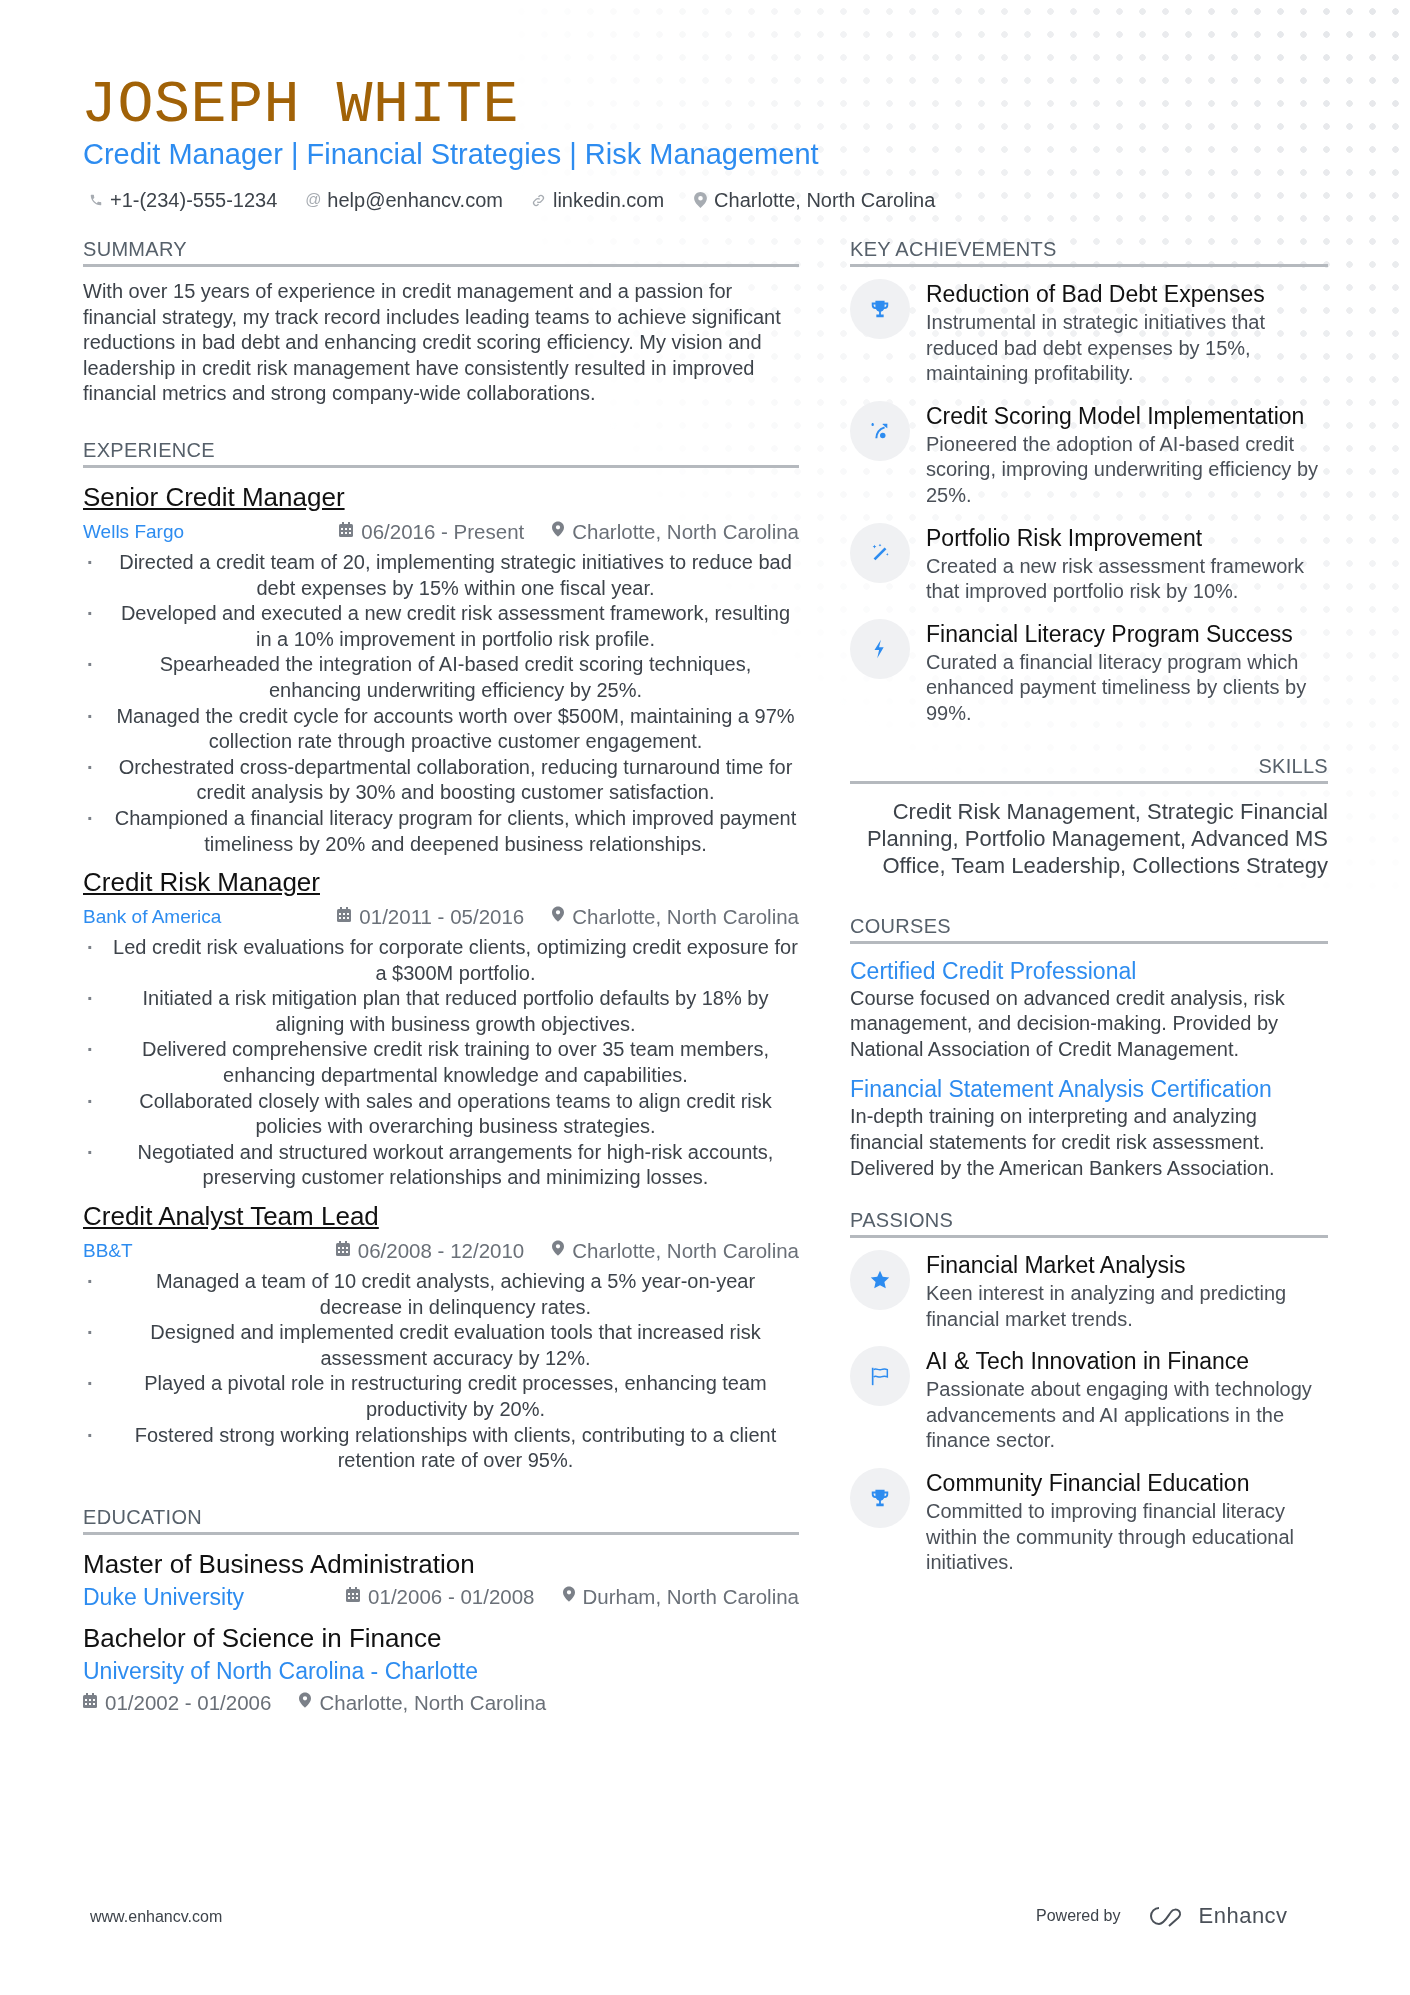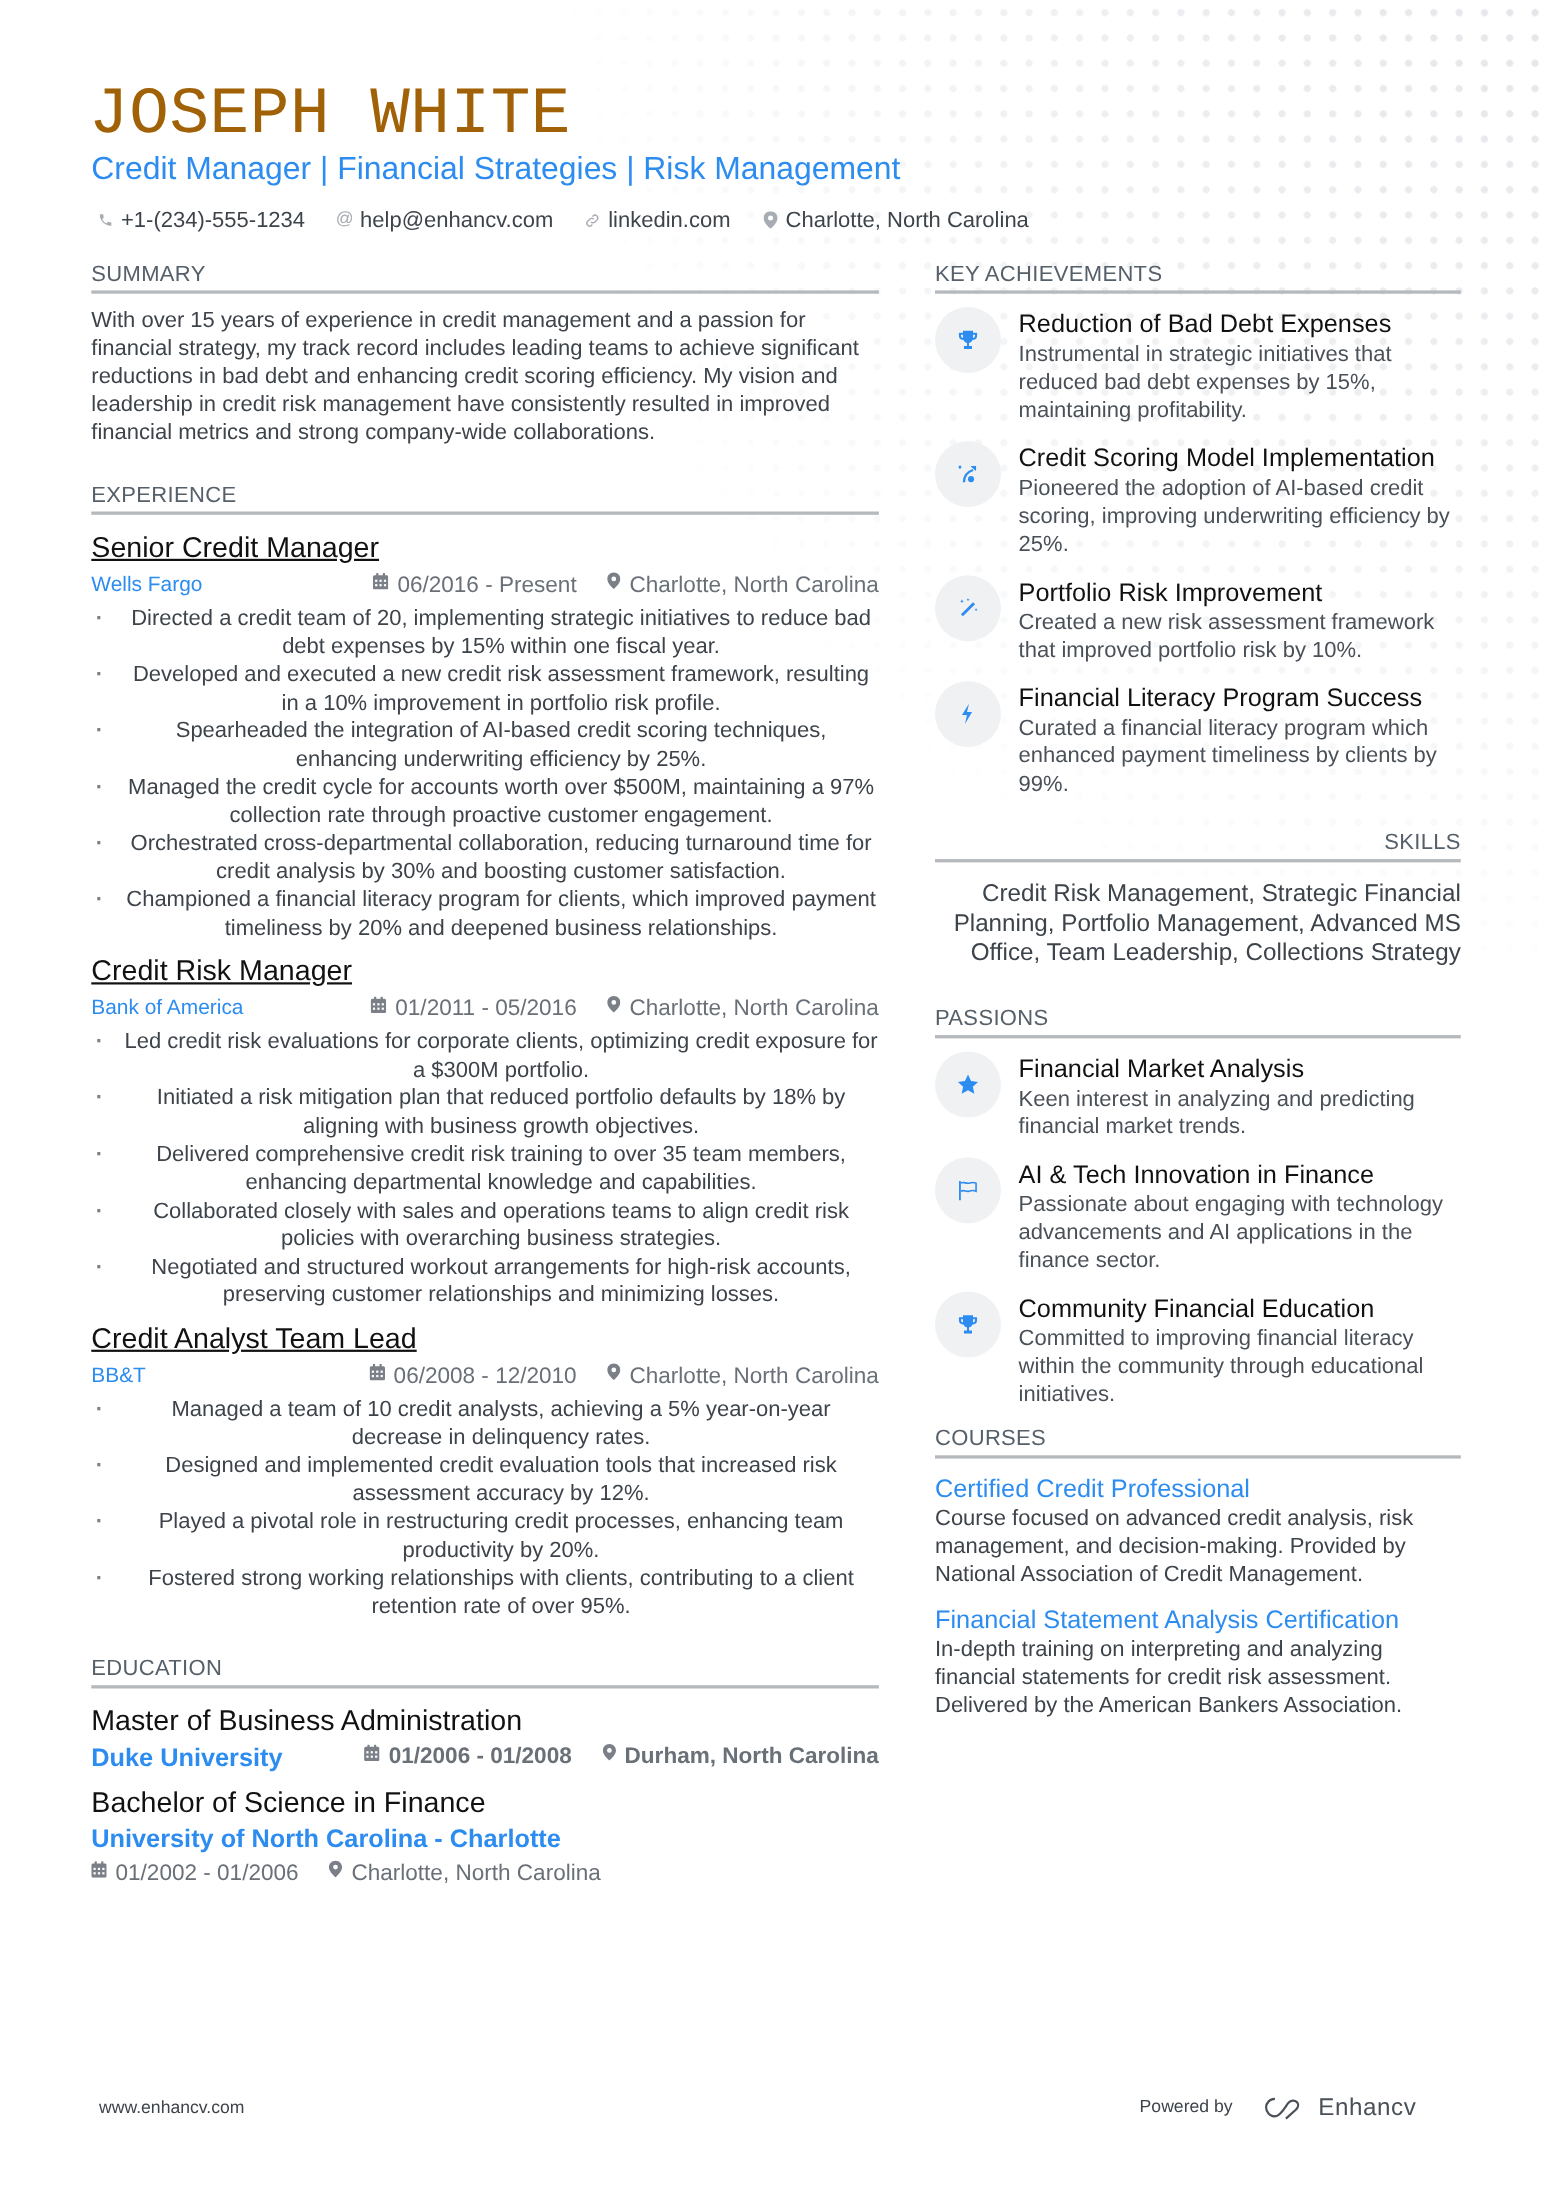--- a/index.html
+++ b/index.html
@@ -37,21 +37,21 @@
   .job-meta { display: flex; align-items: center; font-size: 20.5px; line-height: 32px; margin-top: 2px; }
   .company { color: #2d8cf0; font-size: 19px; flex: 0 0 auto; }
   .meta-right { margin-left: auto; display: flex; gap: 28px; color: #6a7078; }
   .meta-item { display: flex; align-items: center; gap: 8px; }
   .meta-item .ic { color: #7b8088; font-size: 16px; }
   .bullets { list-style: none; margin-top: 2px; text-align: center; }
   .bullets li { position: relative; padding-left: 29px; font-size: 20px; line-height: 25.6px; color: #3d434a; }
   .bullets li::before { content: "·"; position: absolute; left: 4px; top: 0; color: #7b8088; font-weight: bold; }
 
   .edu-title { font-size: 26px; line-height: 34px; color: #111; margin-top: 8px; }
-  .edu-meta { display: flex; align-items: center; font-size: 20.5px; line-height: 32px; font-weight: bold; }
+  .edu-meta { display: flex; align-items: center; font-size: 20.5px; line-height: 32px; }
   .edu-school { color: #2d8cf0; font-size: 23px; }
   .edu-meta-line { display: flex; gap: 28px; color: #6a7078; font-size: 20.5px; line-height: 32px; }
 
   
   .ach { display: flex; gap: 16px; margin-bottom: 14px; }
   .ach-icon { flex: 0 0 60px; width: 60px; height: 60px; border-radius: 50%; background: #f0f1f3; display: flex; align-items: center; justify-content: center; margin-top: 0px; }
   .ach-icon svg { width: 22px; height: 22px; fill: #2d8cf0; }
   .ach-body { flex: 1; }
   .ach-title { font-size: 23px; line-height: 30px; color: #111; }
   .ach-desc { font-size: 20px; line-height: 25.6px; color: #4a5058; margin-top: 1px; }
@@ -355,70 +355,70 @@
           <div class="ach-desc">Curated a financial literacy program which enhanced payment timeliness by clients by 99%.</div>
         </div>
       </div>
     </section>
 
     <section style="margin-top:26px;text-align:right;">
       <div class="section-title">SKILLS</div>
       <p class="skills-text">Credit Risk Management, Strategic Financial Planning, Portfolio Management, Advanced MS Office, Team Leadership, Collections Strategy</p>
     </section>
 
-    <section style="margin-top:26px;">
-      <div class="section-title">PASSIONS</div>
-
-      <div class="ach">
-        <div class="ach-icon">
-          <svg viewBox="0 0 24 24">
-              <path d="M12 2l3 6.5 7 .8-5.2 4.8 1.5 7L12 17.6 5.7 21.1l1.5-7L2 9.3l7-.8z"></path>
-            </svg>
-        </div>
-        <div class="ach-body">
-          <div class="ach-title">Financial Market Analysis</div>
-          <div class="ach-desc">Keen interest in analyzing and predicting financial market trends.</div>
-        </div>
-      </div>
-
-      <div class="ach">
-        <div class="ach-icon">
-          <svg viewBox="0 0 24 24">
-              <path d="M4 3v19" stroke="#2d8cf0" stroke-width="1.8" fill="none"></path>
-              <path d="M5 5c3-2 5 1 8 0s5-1 7 0v8c-2-1-4-1-7 0s-5-2-8 0" stroke="#2d8cf0" stroke-width="1.6" fill="none"></path>
-            </svg>
-        </div>
-        <div class="ach-body">
-          <div class="ach-title">AI &amp; Tech Innovation in Finance</div>
-          <div class="ach-desc">Passionate about engaging with technology advancements and AI applications in the finance sector.</div>
-        </div>
-      </div>
-
-      <div class="ach">
-        <div class="ach-icon">
-          <svg viewBox="0 0 24 24">
-              <path d="M7 3h10v2h4v3a4 4 0 0 1-4 4h-.5A5 5 0 0 1 13 15v3h3v3H8v-3h3v-3a5 5 0 0 1-3.5-3H7a4 4 0 0 1-4-4V5h4V3zm-2 4v1a2 2 0 0 0 2 2V7H5zm12 0v3a2 2 0 0 0 2-2V7h-2z"></path>
-            </svg>
-        </div>
-        <div class="ach-body">
-          <div class="ach-title">Community Financial Education</div>
-          <div class="ach-desc">Committed to improving financial literacy within the community through educational initiatives.</div>
-        </div>
-      </div>
-    </section>
-
     <section>
       <div class="section-title">COURSES</div>
       <div class="course">
         <div class="course-title">Certified Credit Professional</div>
         <div class="course-desc">Course focused on advanced credit analysis, risk management, and decision-making. Provided by National Association of Credit Management.</div>
       </div>
       <div class="course">
         <div class="course-title">Financial Statement Analysis Certification</div>
         <div class="course-desc">In-depth training on interpreting and analyzing financial statements for credit risk assessment. Delivered by the American Bankers Association.</div>
+      </div>
+    </section>
+
+    <section style="margin-top:26px;">
+      <div class="section-title">PASSIONS</div>
+
+      <div class="ach">
+        <div class="ach-icon">
+          <svg viewBox="0 0 24 24">
+              <path d="M12 2l3 6.5 7 .8-5.2 4.8 1.5 7L12 17.6 5.7 21.1l1.5-7L2 9.3l7-.8z"></path>
+            </svg>
+        </div>
+        <div class="ach-body">
+          <div class="ach-title">Financial Market Analysis</div>
+          <div class="ach-desc">Keen interest in analyzing and predicting financial market trends.</div>
+        </div>
+      </div>
+
+      <div class="ach">
+        <div class="ach-icon">
+          <svg viewBox="0 0 24 24">
+              <path d="M4 3v19" stroke="#2d8cf0" stroke-width="1.8" fill="none"></path>
+              <path d="M5 5c3-2 5 1 8 0s5-1 7 0v8c-2-1-4-1-7 0s-5-2-8 0" stroke="#2d8cf0" stroke-width="1.6" fill="none"></path>
+            </svg>
+        </div>
+        <div class="ach-body">
+          <div class="ach-title">AI &amp; Tech Innovation in Finance</div>
+          <div class="ach-desc">Passionate about engaging with technology advancements and AI applications in the finance sector.</div>
+        </div>
+      </div>
+
+      <div class="ach">
+        <div class="ach-icon">
+          <svg viewBox="0 0 24 24">
+              <path d="M7 3h10v2h4v3a4 4 0 0 1-4 4h-.5A5 5 0 0 1 13 15v3h3v3H8v-3h3v-3a5 5 0 0 1-3.5-3H7a4 4 0 0 1-4-4V5h4V3zm-2 4v1a2 2 0 0 0 2 2V7H5zm12 0v3a2 2 0 0 0 2-2V7h-2z"></path>
+            </svg>
+        </div>
+        <div class="ach-body">
+          <div class="ach-title">Community Financial Education</div>
+          <div class="ach-desc">Committed to improving financial literacy within the community through educational initiatives.</div>
+        </div>
       </div>
     </section>
   </div>
 
   <div class="footer-left">www.enhancv.com</div>
   <div class="footer-right">
     <span>Powered by</span>
     <span class="brand">
       <svg width="44" height="24" viewBox="0 0 44 24">
           <path d="M14 4a8 8 0 1 0 0 16c5 0 9-8 12-12 2-3 6-3 8-1 2 2 1 5-1 7l-9 8" fill="none" stroke="#4a5058" stroke-width="2"></path>

